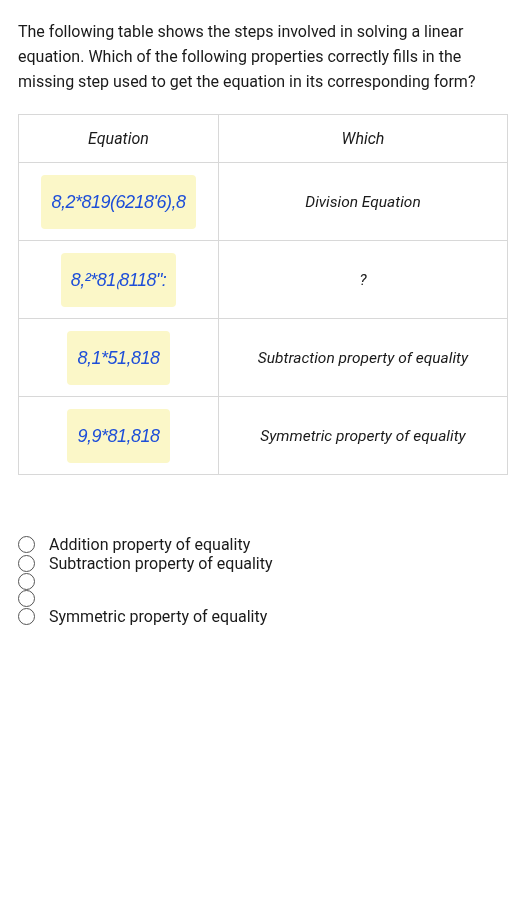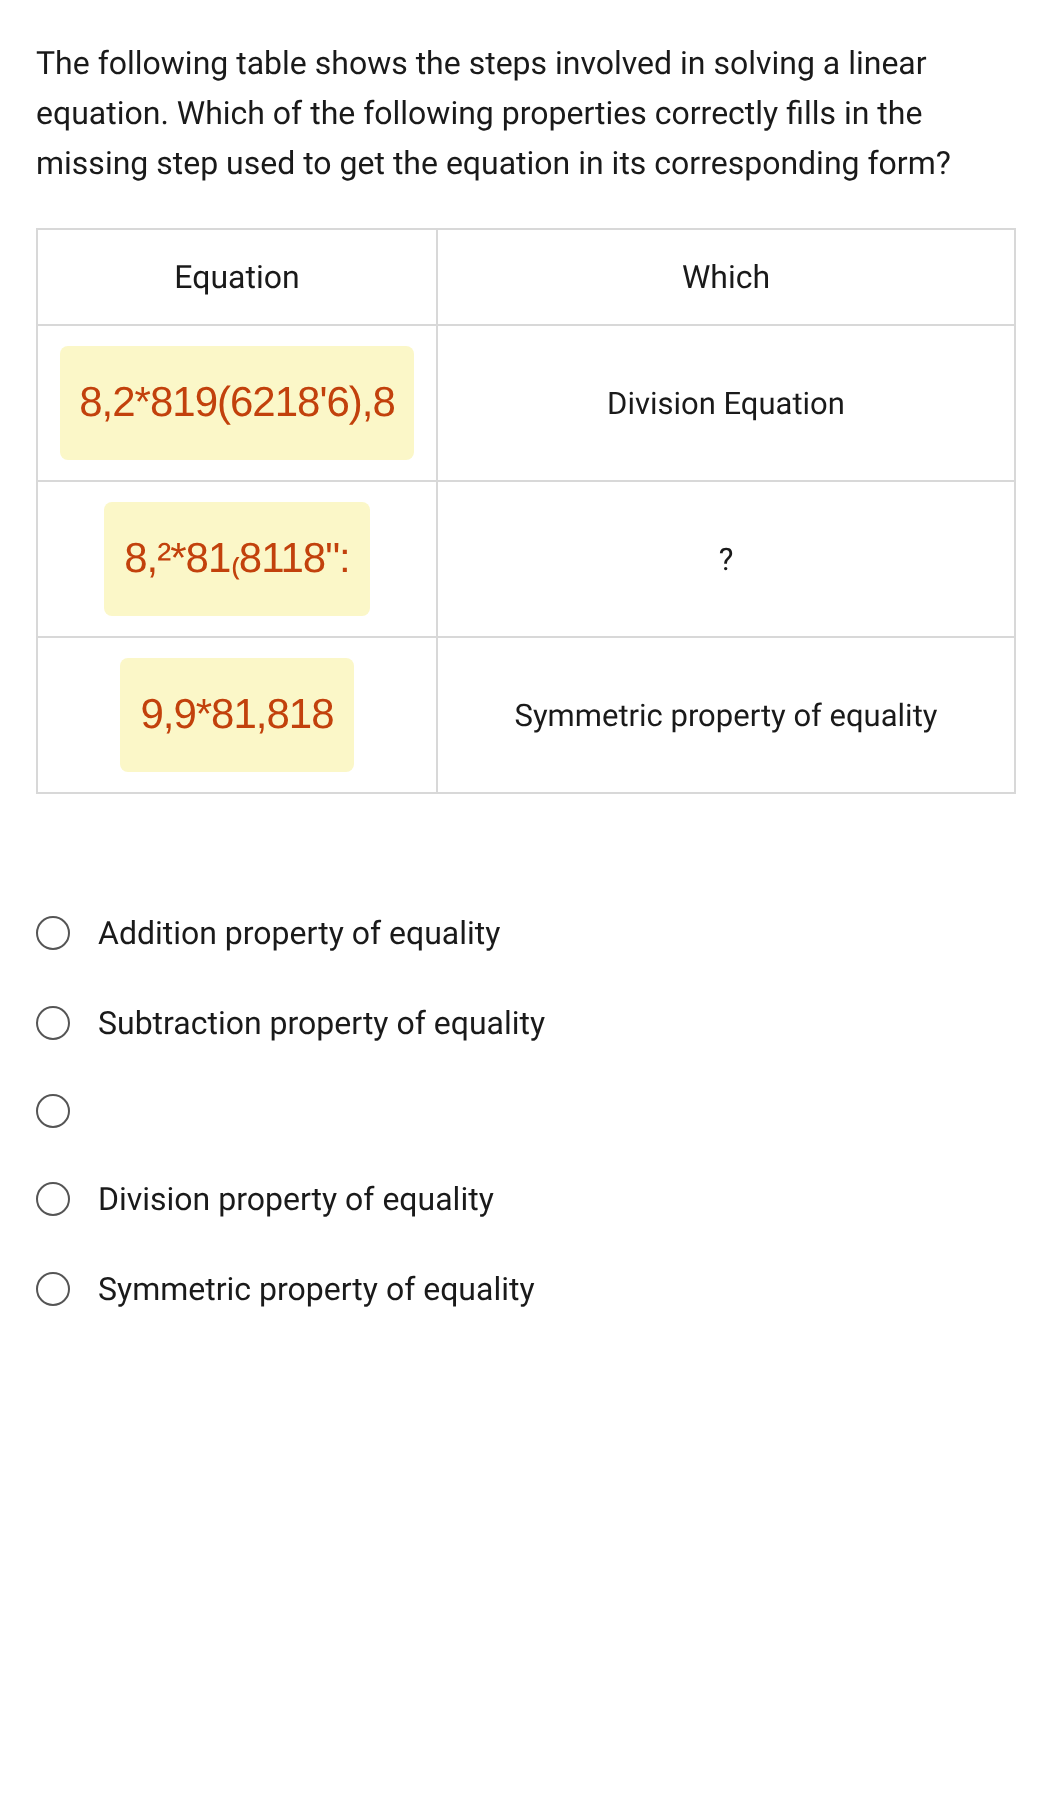--- a/index.html
+++ b/index.html
@@ -14,43 +14,44 @@
   }
   .question-text {
     line-height: 1.55;
     margin-bottom: 20px;
   }
   .tbl {
     border: 1px solid #d8d8d8;
     border-collapse: collapse;
     width: 100%;
     margin-bottom: 60px;
+    font-style: italic;
   }
   .tbl th, .tbl td {
     border: 1px solid #d8d8d8;
     padding: 0;
     text-align: center;
     vertical-align: middle;
     font-weight: 400;
   }
   .tbl th { height: 48px; font-size: 16px; }
   .tbl td { height: 78px; font-size: 15.5px; }
   .eq-col { width: 200px; }
   .eq-box {
     display: inline-block;
     background: #fbf7c8;
     border-radius: 4px;
     padding: 18px 10px;
-    color: #c2410c;
+    color: #1d4ed8;
     font-family: 'Segoe UI', Arial, sans-serif;
     letter-spacing: -0.5px;
-    font-size: 21px;
+    font-size: 18px;
     line-height: 1;
   }
-  .options { display: flex; flex-direction: column; gap: 26px; }
+  .options { display: flex; flex-direction: column; }
   .option { display: flex; align-items: center; gap: 14px; cursor: pointer; }
   .radio {
     width: 17px; height: 17px; border: 1.6px solid #555; border-radius: 50%;
     flex: 0 0 auto; background: #fff;
   }
   .opt-label { font-size: 16px; }
 </style>
 </head>
 <body>
 
@@ -66,39 +67,42 @@
   <tbody>
     <tr>
       <td class="eq-col"><span class="eq-box">8,2*819(6218'6),8</span></td>
       <td>Division Equation</td>
     </tr>
     <tr>
       <td class="eq-col"><span class="eq-box">8,²*81₍8118":</span></td>
       <td>?</td>
     </tr>
     <tr>
+      <td class="eq-col"><span class="eq-box">8,1*51,818</span></td>
+      <td>Subtraction property of equality</td>
+    </tr>
+    <tr>
       <td class="eq-col"><span class="eq-box">9,9*81,818</span></td>
       <td>Symmetric property of equality</td>
     </tr>
   </tbody>
 </table>
 
 <div class="options">
   <div class="option">
     <span class="radio"></span>
     <span class="opt-label">Addition property of equality</span>
   </div>
   <div class="option">
     <span class="radio"></span>
     <span class="opt-label">Subtraction property of equality</span>
   </div>
   <div class="option">
     <span class="radio"></span>
   </div>
   <div class="option">
     <span class="radio"></span>
-    <span class="opt-label">Division property of equality</span>
   </div>
   <div class="option">
     <span class="radio"></span>
     <span class="opt-label">Symmetric property of equality</span>
   </div>
 </div>
 
 </body></html>

